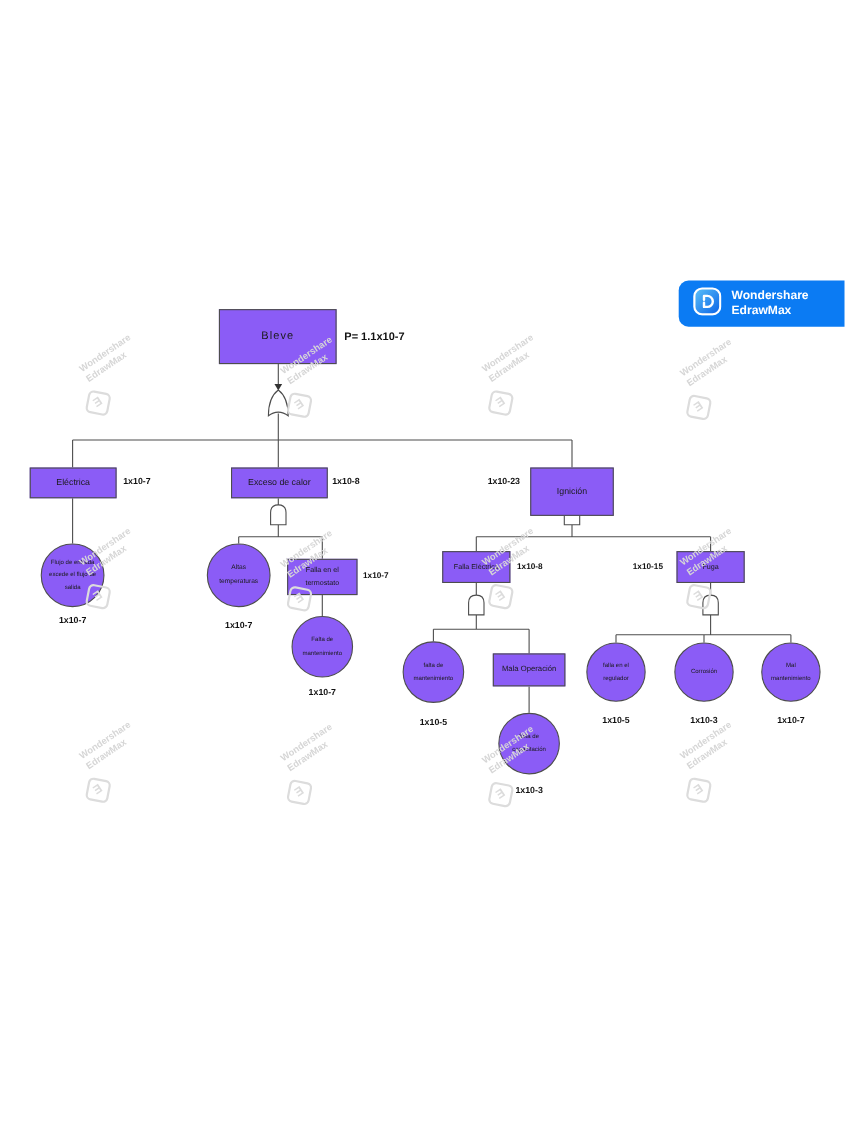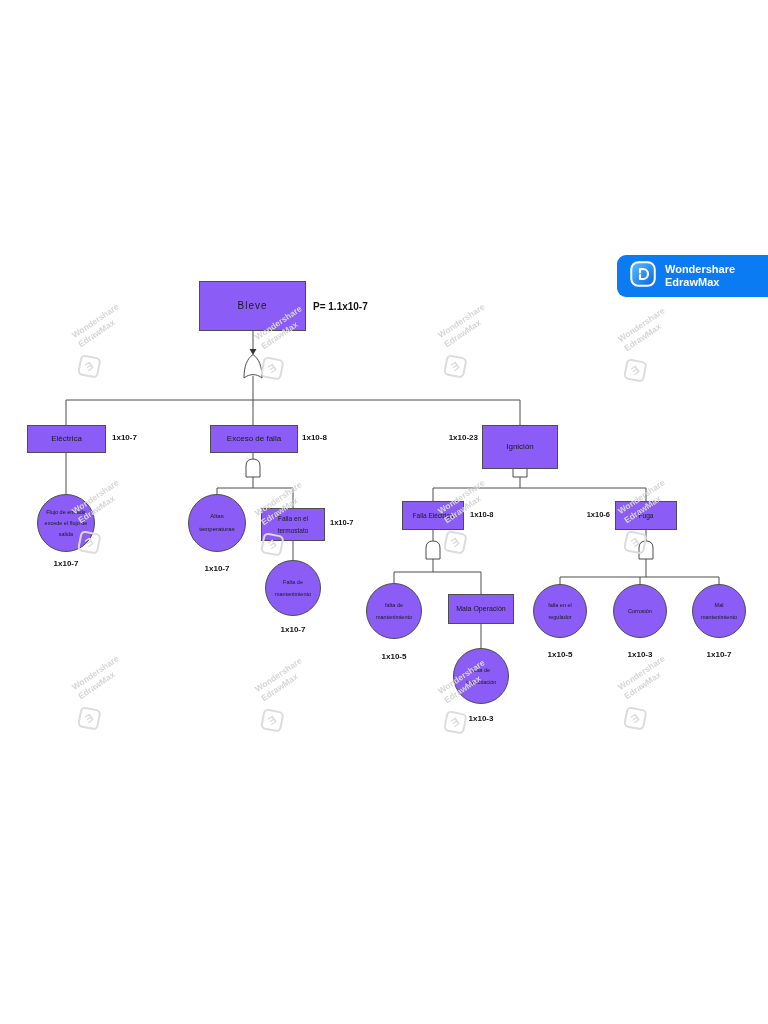--- a/index.html
+++ b/index.html
@@ -10,21 +10,21 @@
   svg.wires { position:absolute; left:0; top:0; }
   .node {
     position:absolute; box-sizing:border-box; border:1px solid #4d4d4d; background:#8b5cf6;
     display:flex; flex-direction:column; align-items:center; justify-content:center;
     text-align:left; line-height:1.2;
   }
   .circle { border-radius:50%; }
   .prob { position:absolute; font-weight:bold; color:#111111; white-space:nowrap; font-size:8px; }
   .prob.sm { font-size:7.5px; }
   .prob.ctr { transform:translateX(-50%); }
-  .prob.rt { text-align:right; }
+  .prob.rt { text-align:center; }
   .cl { display:block; }
   
   .wm { position:absolute; transform:rotate(-34deg); pointer-events:none; width:80px; }
   .wm-text { margin-left:16px; font-size:8.5px; font-weight:bold; line-height:1.3;
              color:#d6d6d6; white-space:nowrap; }
   .wm-text span { display:block; }
   .wm-d { width:17px; height:17px; border:2.5px solid #dcdcdc; border-radius:5px;
           transform:rotate(45deg); margin:7px 0 0 2px;
           display:flex; align-items:center; justify-content:center; }
   .wm-d i { transform:rotate(-45deg); font-style:normal; font-weight:bold; font-size:11px;
@@ -55,21 +55,21 @@
     <path d="M426 559 L426 548 Q426 541 433 541 Q440 541 440 548 L440 559 Z" fill="#ffffff" stroke="#4d4d4d" stroke-width="1"></path>
     <path d="M639 559 L639 548 Q639 541 646 541 Q653 541 653 548 L653 559 Z" fill="#ffffff" stroke="#4d4d4d" stroke-width="1"></path>
   </svg>
 
   <div class="node" style="left:199px;top:281px;width:107px;height:50px;font-size:10px;letter-spacing:1px">Bleve</div>
   <div class="prob" style="left:313px;top:301px;font-size:10px">P= 1.1x10-7</div>
 
   <div class="node" style="left:27px;top:425px;width:79px;height:28px;font-size:8px">Eléctrica</div>
   <div class="prob" style="left:112px;top:433px">1x10-7</div>
 
-  <div class="node" style="left:210px;top:425px;width:88px;height:28px;font-size:8px">Exceso de falla</div>
+  <div class="node" style="left:210px;top:425px;width:88px;height:28px;font-size:8px">Exceso de calor</div>
   <div class="prob" style="left:302px;top:433px">1x10-8</div>
 
   <div class="node" style="left:482px;top:425px;width:76px;height:44px;font-size:8px">Ignición</div>
   <div class="prob rt" style="left:438px;top:433px;width:40px">1x10-23</div>
 
   <div class="node circle" style="left:37px;top:494px;width:58px;height:58px;font-size:5.5px;line-height:11px">
     <span class="cl">Flujo de entrada</span>
     <span class="cl">excede el flujo de</span>
     <span class="cl">salida</span>
   </div>
@@ -104,21 +104,21 @@
 
   <div class="node" style="left:448px;top:594px;width:66px;height:30px;font-size:7px">Mala Operación</div>
 
   <div class="node circle" style="left:453px;top:648px;width:56px;height:56px;font-size:5.5px;line-height:12px">
     <span class="cl">falta de</span>
     <span class="cl">capacitación</span>
   </div>
   <div class="prob ctr" style="left:481px;top:714px">1x10-3</div>
 
   <div class="node" style="left:615px;top:501px;width:62px;height:29px;font-size:6.5px">Fuga</div>
-  <div class="prob sm rt" style="left:568px;top:510px;width:42px">1x10-6</div>
+  <div class="prob sm rt" style="left:568px;top:510px;width:42px">1x10-15</div>
 
   <div class="node circle" style="left:533px;top:584px;width:54px;height:54px;font-size:5.5px;line-height:12px">
     <span class="cl">falla en el</span>
     <span class="cl">regulador</span>
   </div>
   <div class="prob ctr" style="left:560px;top:650px">1x10-5</div>
 
   <div class="node circle" style="left:613px;top:584px;width:54px;height:54px;font-size:5.5px">
     <span class="cl">Corrosión</span>
   </div>

